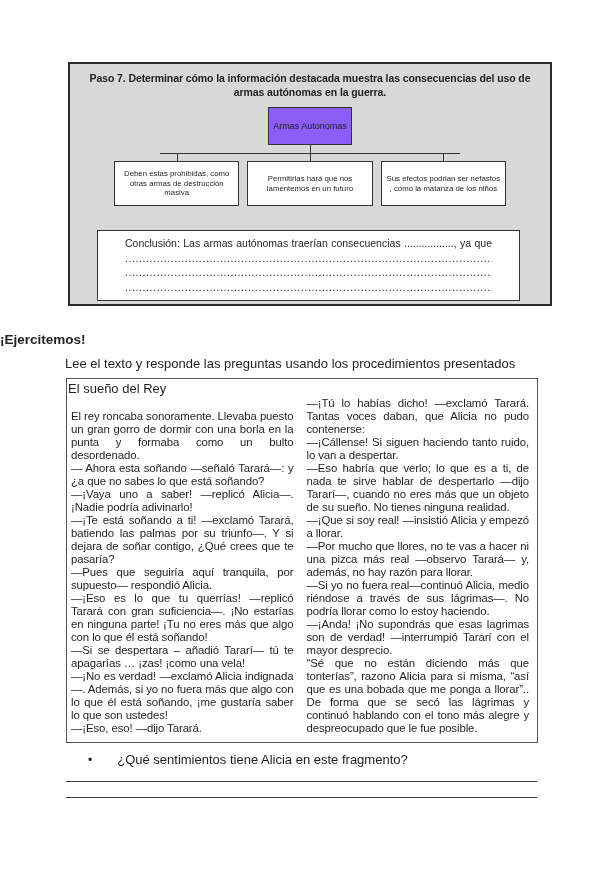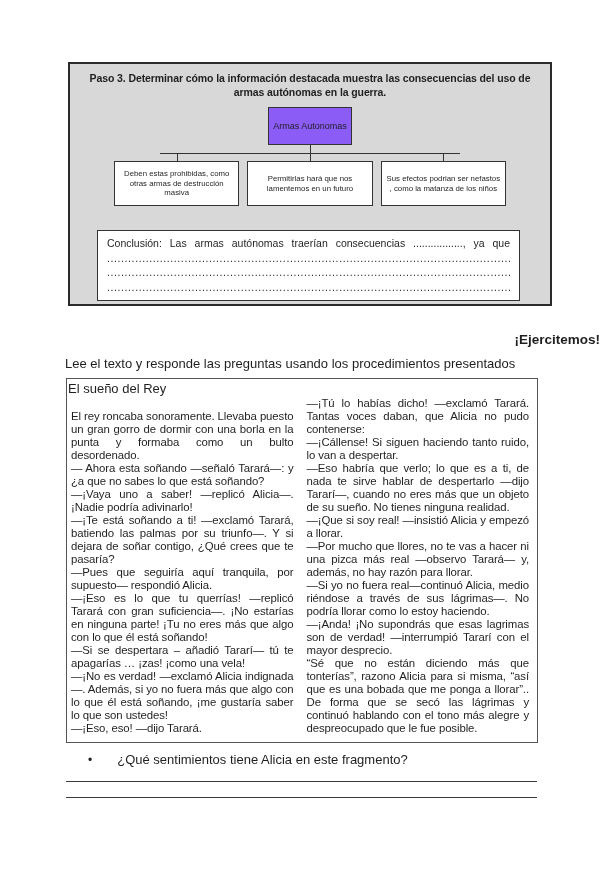--- a/index.html
+++ b/index.html
@@ -71,37 +71,37 @@
     font-size: 7.8px;
     line-height: 9.6px;
     padding: 2px 3px;
   }
 
   
   .conclusion {
     margin: 24px 30px 0 27px;
     background: #ffffff;
     border: 1.5px solid #333333;
-    padding: 5px 9px 6px;
+    padding: 5px 27px 6px;
     font-size: 10.5px;
     line-height: 14.5px;
   }
   .conclusion-line1 { text-align: justify; text-align-last: justify; }
   .dots {
     overflow: hidden;
     white-space: nowrap;
     height: 14.5px;
     letter-spacing: 0.6px;
     color: #2a2a2a;
   }
 
   
   .exercise-heading {
     margin-top: 26px;
-    text-align: right;
+    text-align: left;
     font-weight: bold;
     font-size: 13.5px;
   }
   .instruction {
     margin: 9px 0 0 65px;
     font-size: 13px;
   }
 
   
   .story-box {
@@ -138,21 +138,21 @@
   }
   .line-1 { margin-top: 14px; }
   .line-2 { margin-top: 15px; }
 </style>
 </head>
 <body>
 
 <div class="page">
 
   <div class="paso-box">
-    <div class="paso-title">Paso 3. Determinar cómo la información destacada muestra las consecuencias del uso de armas autónomas en la guerra.</div>
+    <div class="paso-title">Paso 7. Determinar cómo la información destacada muestra las consecuencias del uso de armas autónomas en la guerra.</div>
 
     <div class="tree">
       <div class="root-row">
         <div class="root-box">Armas Autonomas</div>
       </div>
       <div class="root-stub"></div>
       <div class="children">
           <div class="node-col">
             <div class="node-box">Deben estas prohibidas, como otras armas de destrucción masiva</div>
           </div>

